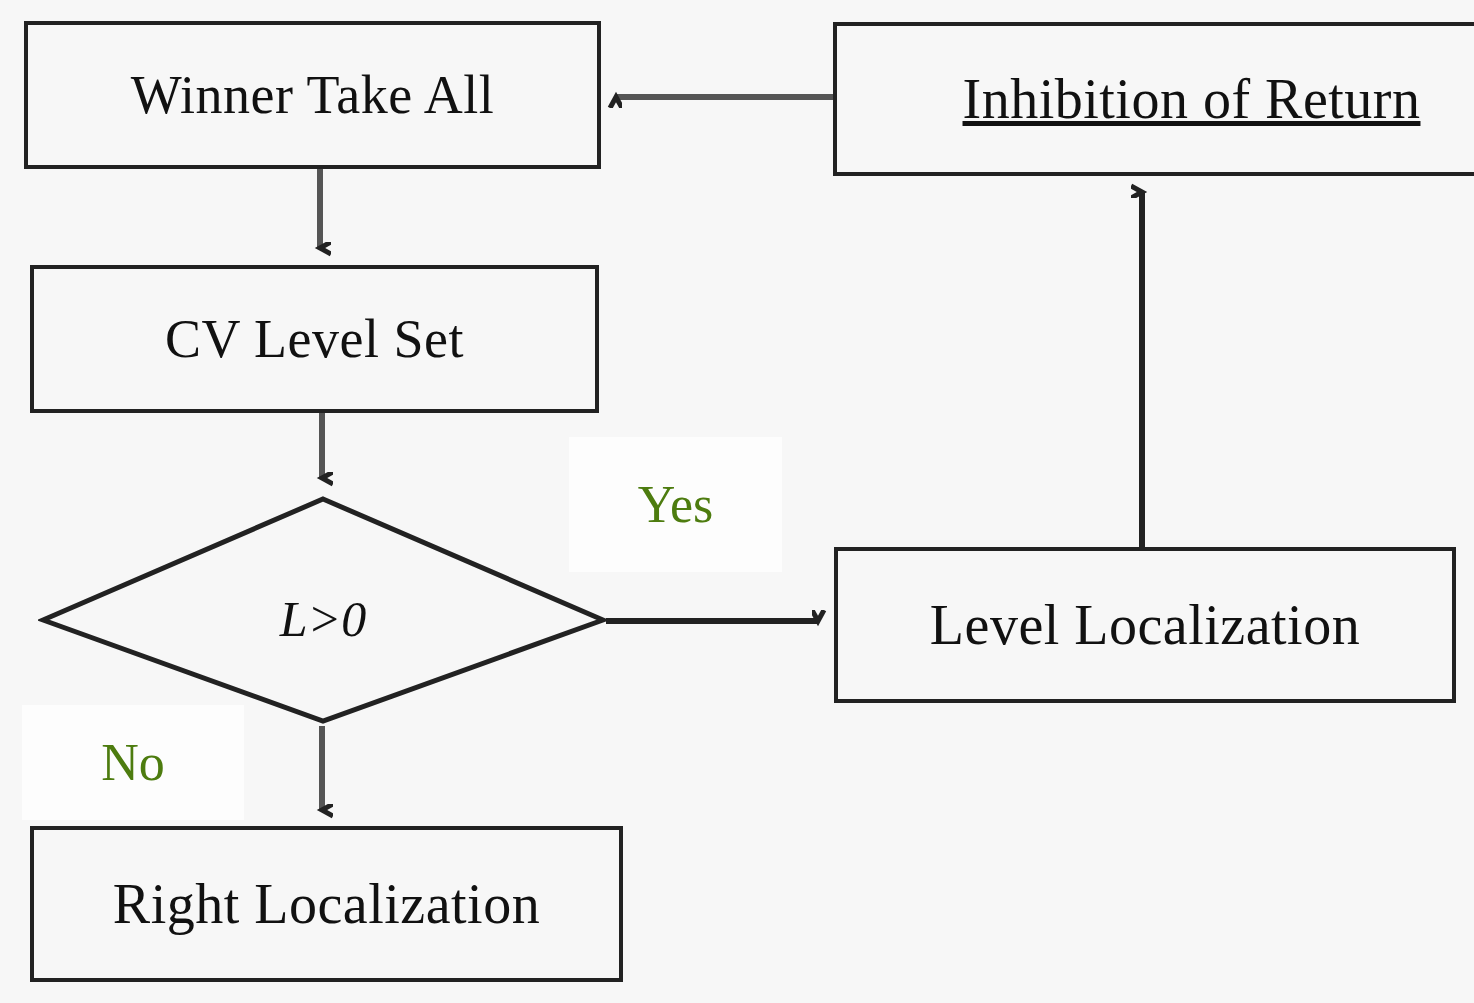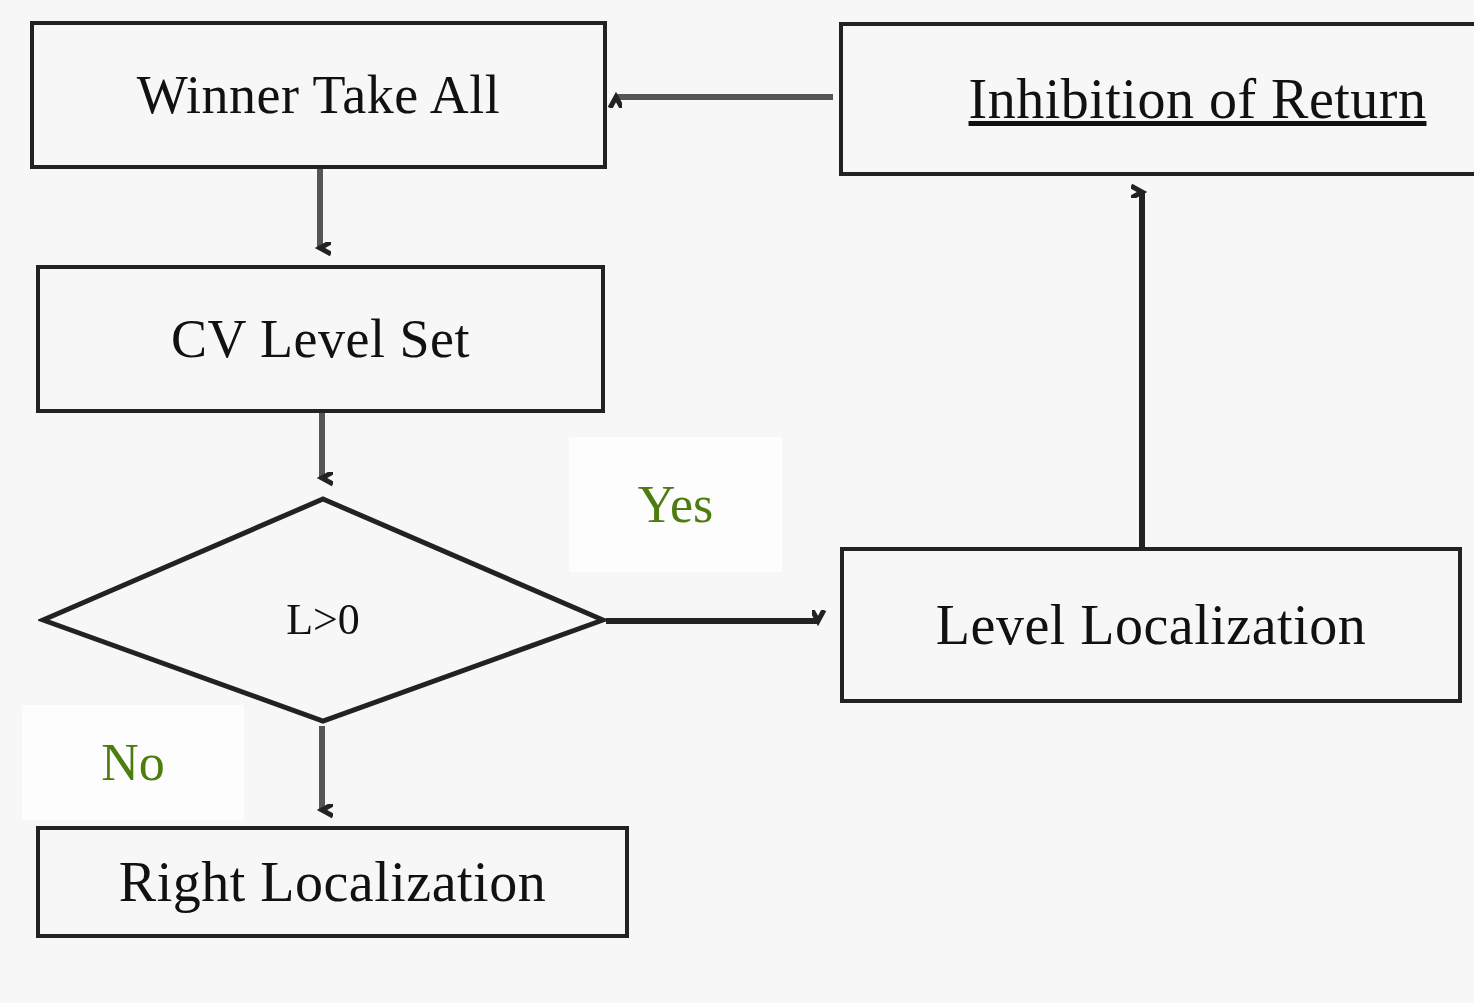--- a/index.html
+++ b/index.html
@@ -18,57 +18,57 @@
   }
   .node {
     position: absolute;
     box-sizing: border-box;
     border: 4px solid #222222;
     background: #f7f7f7;
     display: flex;
     align-items: center;
     justify-content: center;
     color: #111111;
-    margin-left: 6px;
   }
   .node .label {
     font-size: 54px;
     line-height: 1;
     letter-spacing: 0.5px;
     white-space: nowrap;
     color: #111111;
   }
   
   #node-winner-take-all   { left: 24px;  top: 21px;  width: 577px; height: 148px; }
   #node-cv-level-set      { left: 30px;  top: 265px; width: 569px; height: 148px; text-align: right; }
-  #node-right-localization{ left: 30px;  top: 826px; width: 593px; height: 112px; }
+  #node-right-localization{ left: 30px;  top: 826px; width: 593px; height: 156px; }
   #node-inhibition        { left: 833px; top: 22px;  width: 717px; height: 154px; text-decoration: underline; }
   #node-wrong-localization{ left: 834px; top: 547px; width: 622px; height: 156px; }
 
   #node-right-localization .label,
   #node-wrong-localization .label,
   #node-inhibition .label { font-size: 56px; }
 
   
   #node-decision {
     position: absolute;
     left: 38px;
     top: 494px;
     width: 570px;
     height: 232px;
   }
   #node-decision svg { display: block; }
   #node-decision .label {
     position: absolute;
     left: 0; top: 0; width: 100%; height: 100%;
     display: flex; align-items: center; justify-content: center;
-    font-size: 44px;
+    font-size: 50px;
     color: #111111;
     padding-top: 18px;
     box-sizing: border-box;
+    font-style: italic;
   }
 
   
   #connectors {
     position: absolute;
     left: 0; top: 0;
     width: 1474px;
     height: 1003px;
     pointer-events: none;
   }

